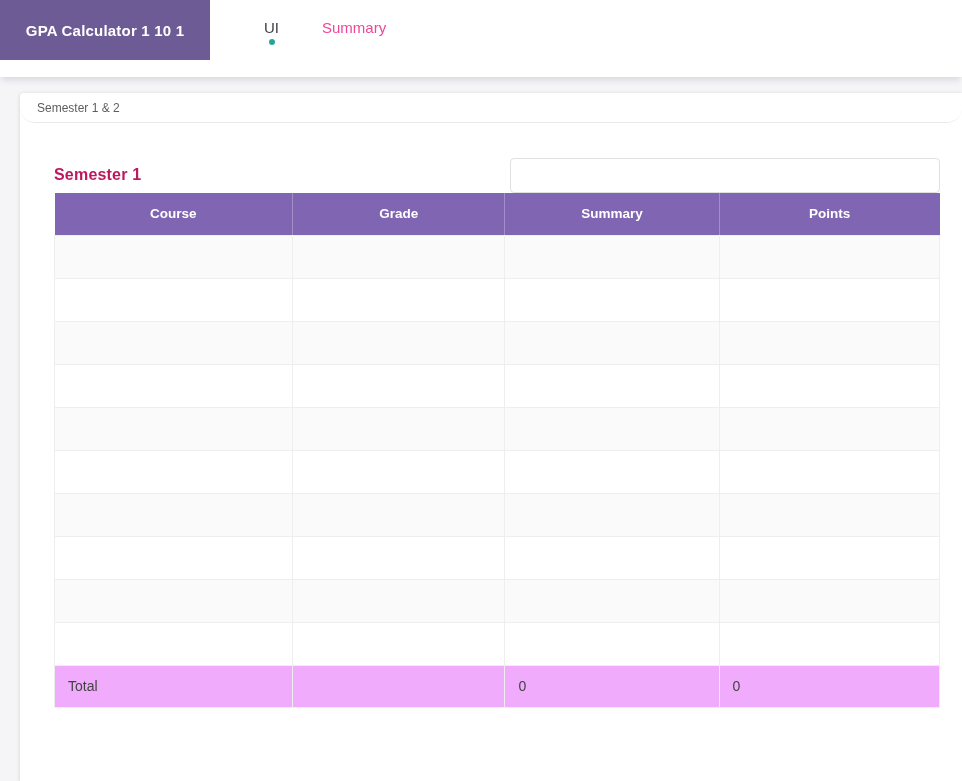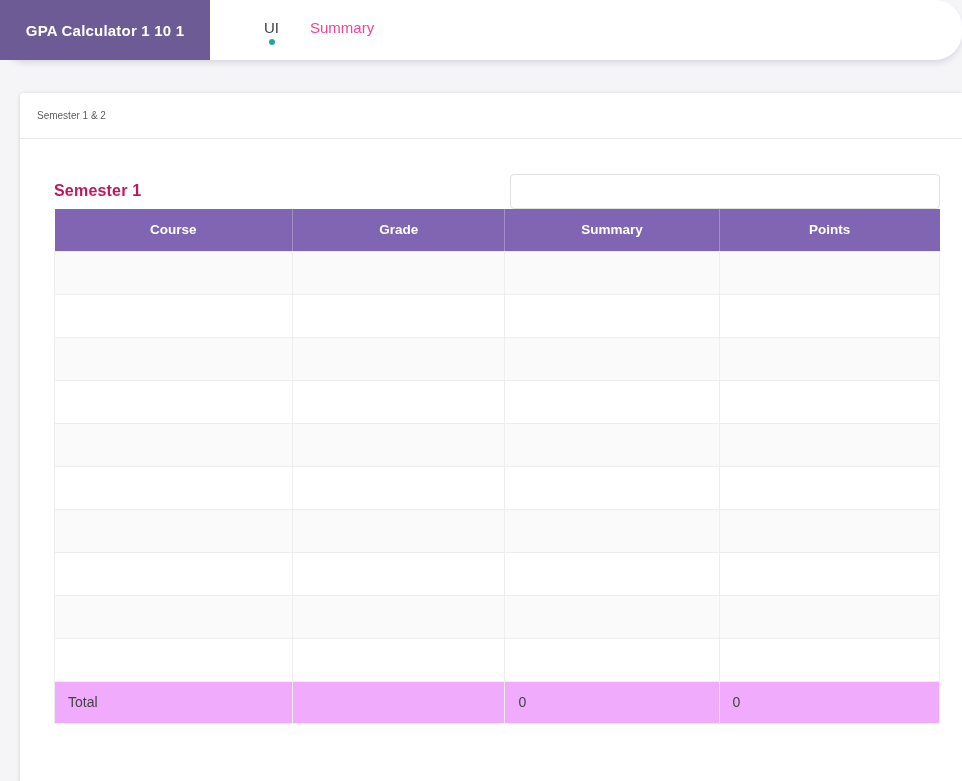--- a/index.html
+++ b/index.html
@@ -10,55 +10,55 @@
   }
   *{margin:0;padding:0;box-sizing:border-box;}
   html,body{width:962px;height:781px;overflow:hidden;}
   body{
     font-family:"Liberation Sans", sans-serif;
     background:var(--page-background);
     position:relative;
   }
   
   .app-bar{
-    position:absolute;top:0;left:0;width:962px;height:60px;
+    position:absolute;top:0;left:0;width:962px;height:77px;
     background:#ffffff;display:flex;align-items:stretch;
     box-shadow:0 4px 7px -2px rgba(60,50,90,0.18);
     z-index:5;
-    border-radius:27px;
   }
   .brand{
     width:210px;height:60px;background:var(--app-bar-purple);
     display:flex;align-items:center;justify-content:center;
     color:#ffffff;font-weight:bold;font-size:15px;letter-spacing:.2px;
   }
   .tabs{
-    display:flex;align-items:flex-start;margin-left:53px;gap:30px;
+    display:flex;align-items:flex-start;margin-left:53px;gap:42px;
     padding-top:19px;
   }
   .tab{
     position:relative;font-size:15px;color:#3e3d44;cursor:pointer;
     padding-bottom:14px;min-width:17px;text-align:center;
   }
   .tab.summary{color:#ec4899;}
   .tab-dot{
     position:absolute;left:50%;transform:translateX(-50%);
     bottom:5px;width:6px;height:6px;border-radius:50%;
     background:var(--active-tab-dot);
   }
   
   .card{
     position:absolute;left:20px;top:93px;right:0;bottom:0;
     background:#ffffff;border-top-left-radius:4px;
     box-shadow:0 1px 4px rgba(0,0,0,0.14);
   }
   .card-header{
-    height:46px;display:flex;align-items:center;
-    padding-left:17px;font-size:10px;color:#5d5d5d;
+    height:30px;display:flex;align-items:center;
+    padding-left:17px;font-size:12px;color:#5d5d5d;
     border-bottom:1px solid #eaeaea;
+    border-radius:18px;
   }
   .card-content{padding:34px 22px 0 34px;}
   .semester-row{
     display:flex;justify-content:space-between;align-items:center;height:36px;
   }
   .semester-label{font-size:16px;font-weight:bold;color:#be185d;letter-spacing:.2px;}
   .semester-input{
     width:430px;height:35px;border:1px solid #e0e0e0;border-radius:4px;
     font-family:"Liberation Sans", sans-serif;font-size:14px;color:#444;
     padding:0 10px;outline:none;background:#fff;

